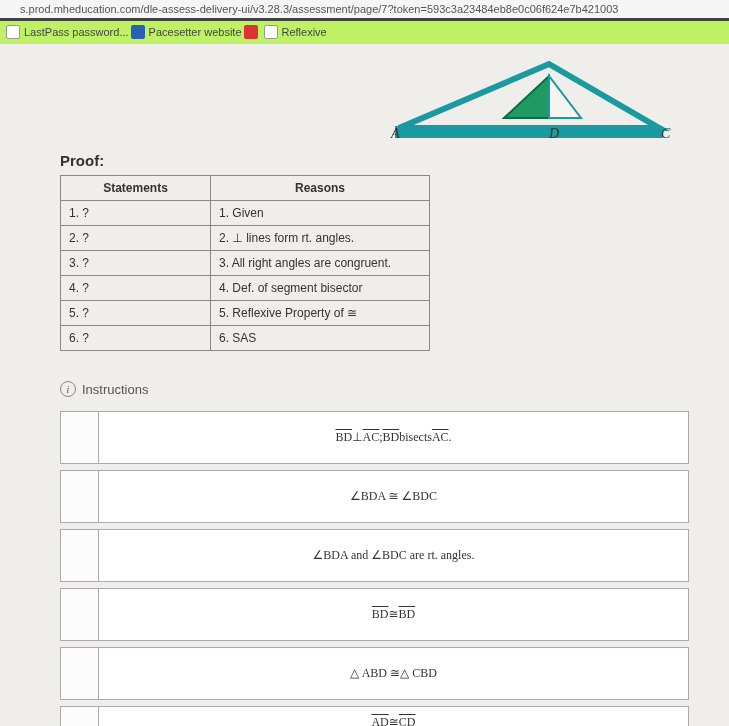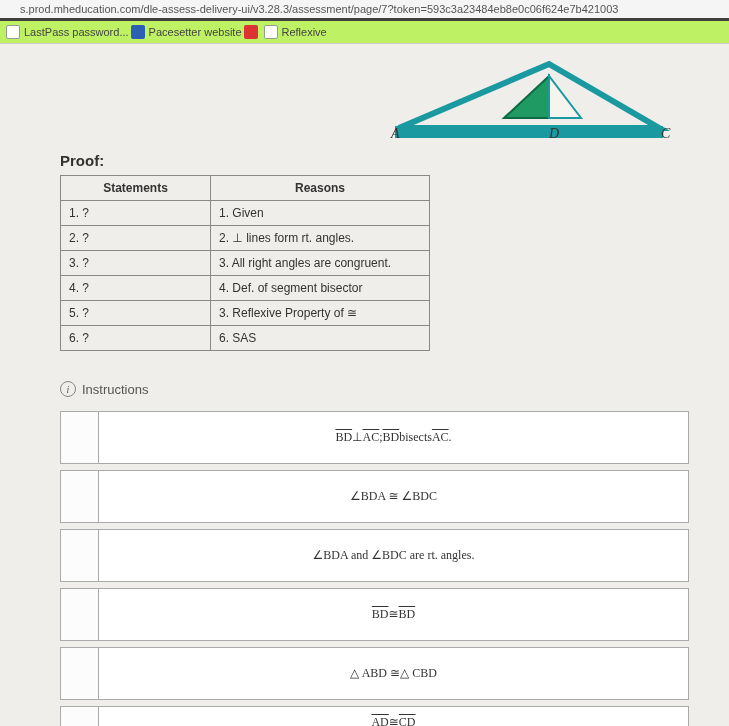--- a/index.html
+++ b/index.html
@@ -162,21 +162,21 @@
     <tr>
       <td>3.  ?</td>
       <td>3. All right angles are congruent.</td>
     </tr>
     <tr>
       <td>4.  ?</td>
       <td>4. Def. of segment bisector</td>
     </tr>
     <tr>
       <td>5.  ?</td>
-      <td>3. Reflexive Property of ≅</td>
+      <td>5. Reflexive Property of ≅</td>
     </tr>
     <tr>
       <td>6.  ?</td>
       <td>6. SAS</td>
     </tr>
   </tbody>
     </table>
 
   <div class="instructions">
     <span class="info-icon">i</span>

